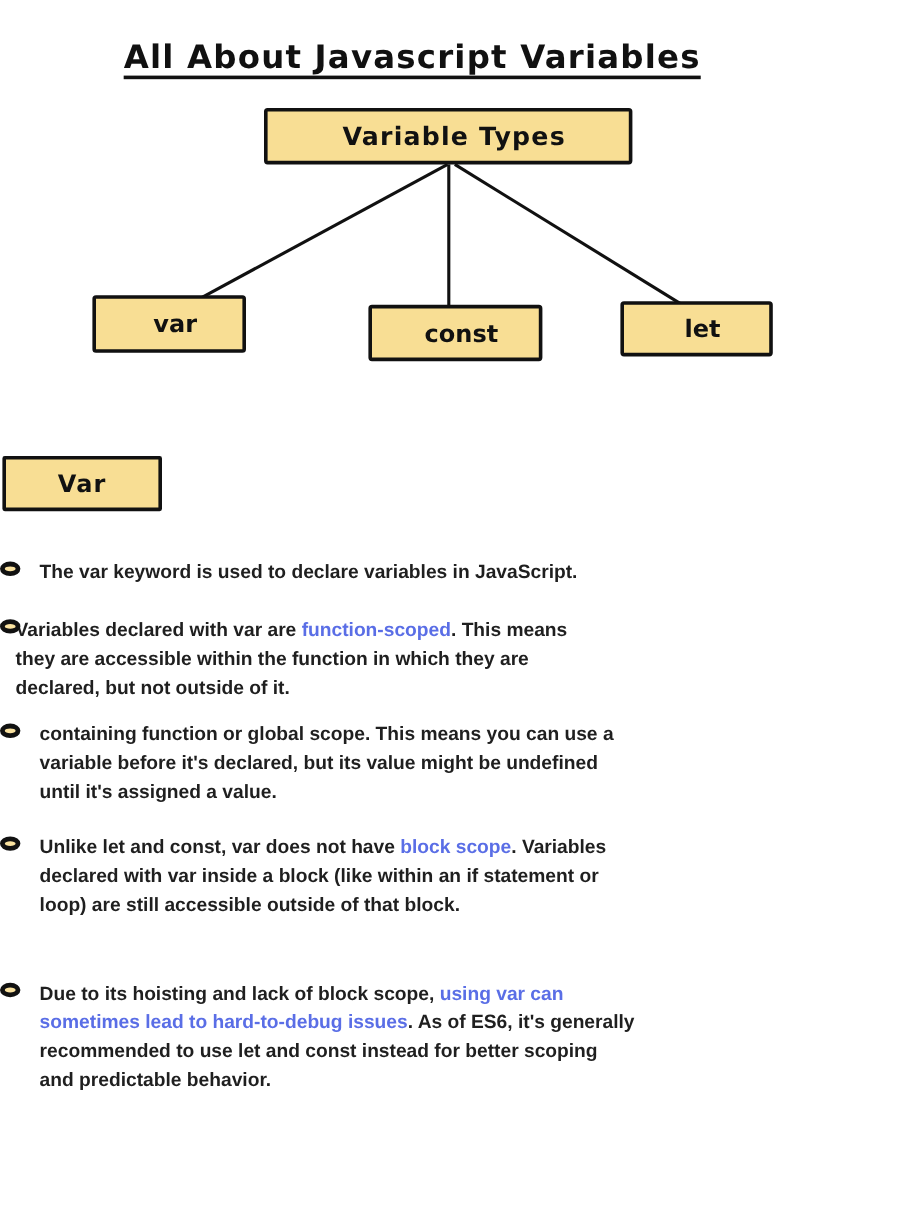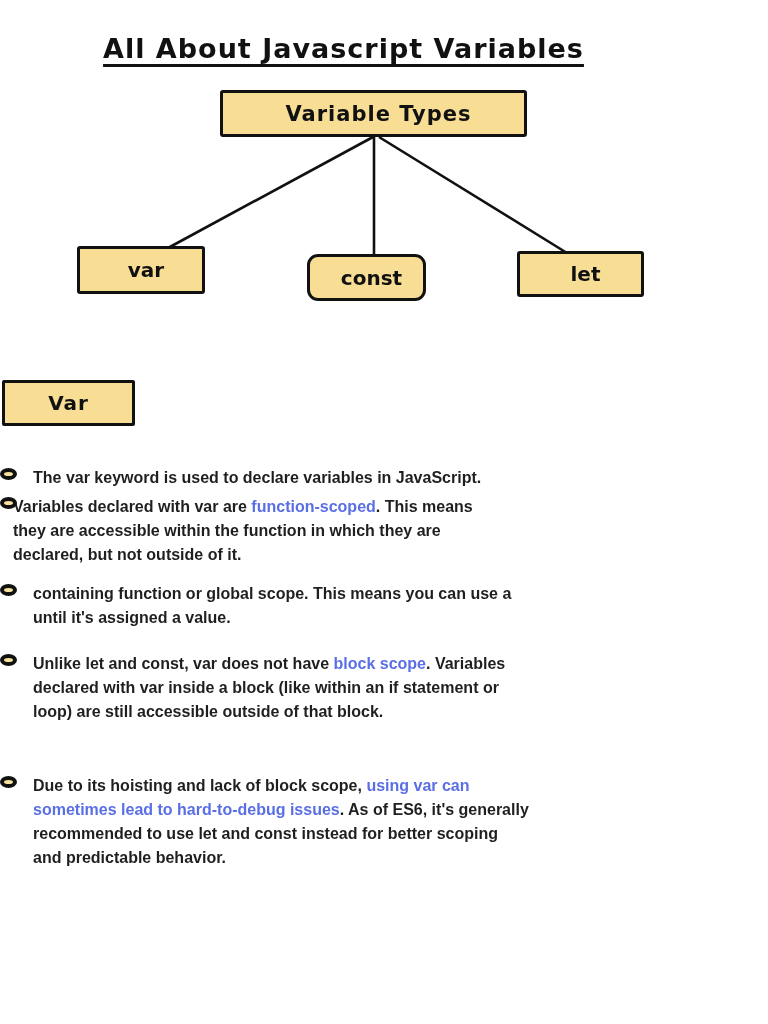--- a/index.html
+++ b/index.html
@@ -38,21 +38,21 @@
     border-radius: 3px;
     display: flex; align-items: center; justify-content: center;
     font-family: "DejaVu Sans", sans-serif;
     font-weight: bold;
     font-size: 20px;
     color: #111;
     padding-left: 10px;
   }
   .node-root  { left: 220px; top: 90px;  width: 307px; height: 47px; font-size: 21px; letter-spacing: 1px; }
   .node-var   { left: 77px;  top: 246px; width: 128px; height: 48px; }
-  .node-const { left: 307px; top: 254px; width: 119px; height: 47px; border-radius: 11px; }
+  .node-const { left: 307px; top: 254px; width: 145px; height: 47px; }
   .node-let   { left: 517px; top: 251px; width: 127px; height: 46px; }
 
   
   .section-box {
     position: absolute;
     left: 2px; top: 380px; width: 133px; height: 46px;
     background: var(--boxfill, #F8DE94);
     border: 3px solid #111;
     border-radius: 2px;
     display: flex; align-items: center; justify-content: center;
@@ -62,21 +62,21 @@
     letter-spacing: 1px;
     color: #111;
   }
 
   
   .bullet-list {
     position: absolute;
     left: 0; top: 466px; width: 768px;
   }
   .item { position: relative; padding-left: 33px; }
-  .item:nth-child(2) { margin-top: 5px; padding-left: 13px; }
+  .item:nth-child(2) { margin-top: 24px; padding-left: 13px; }
   .item:nth-child(3) { margin-top: 15px; }
   .item:nth-child(4) { margin-top: 22px; }
   .item:nth-child(5) { margin-top: 50px; }
   .dot {
     position: absolute;
     left: 0; top: 2px;
     width: 17px; height: 12px;
     background: var(--bulletfill, #FAE2A0);
     border: 4px solid #111;
     border-radius: 50%;
@@ -121,20 +121,21 @@
       <div class="txt">
         <div class="line"><span>Variables declared with var are </span><span class="blue">function-scoped</span><span>. This means</span></div>
         <div class="line"><span>they are accessible within the function in which they are</span></div>
         <div class="line"><span>declared, but not outside of it.</span></div>
       </div>
     </div>
     <div class="item">
       <span class="dot"></span>
       <div class="txt">
         <div class="line"><span>containing function or global scope. This means you can use a</span></div>
+        <div class="line"><span>variable before it's declared, but its value might be undefined</span></div>
         <div class="line"><span>until it's assigned a value.</span></div>
       </div>
     </div>
     <div class="item">
       <span class="dot"></span>
       <div class="txt">
         <div class="line"><span>Unlike let and const, var does not have </span><span class="blue">block scope</span><span>. Variables</span></div>
         <div class="line"><span>declared with var inside a block (like within an if statement or</span></div>
         <div class="line"><span>loop) are still accessible outside of that block.</span></div>
       </div>

